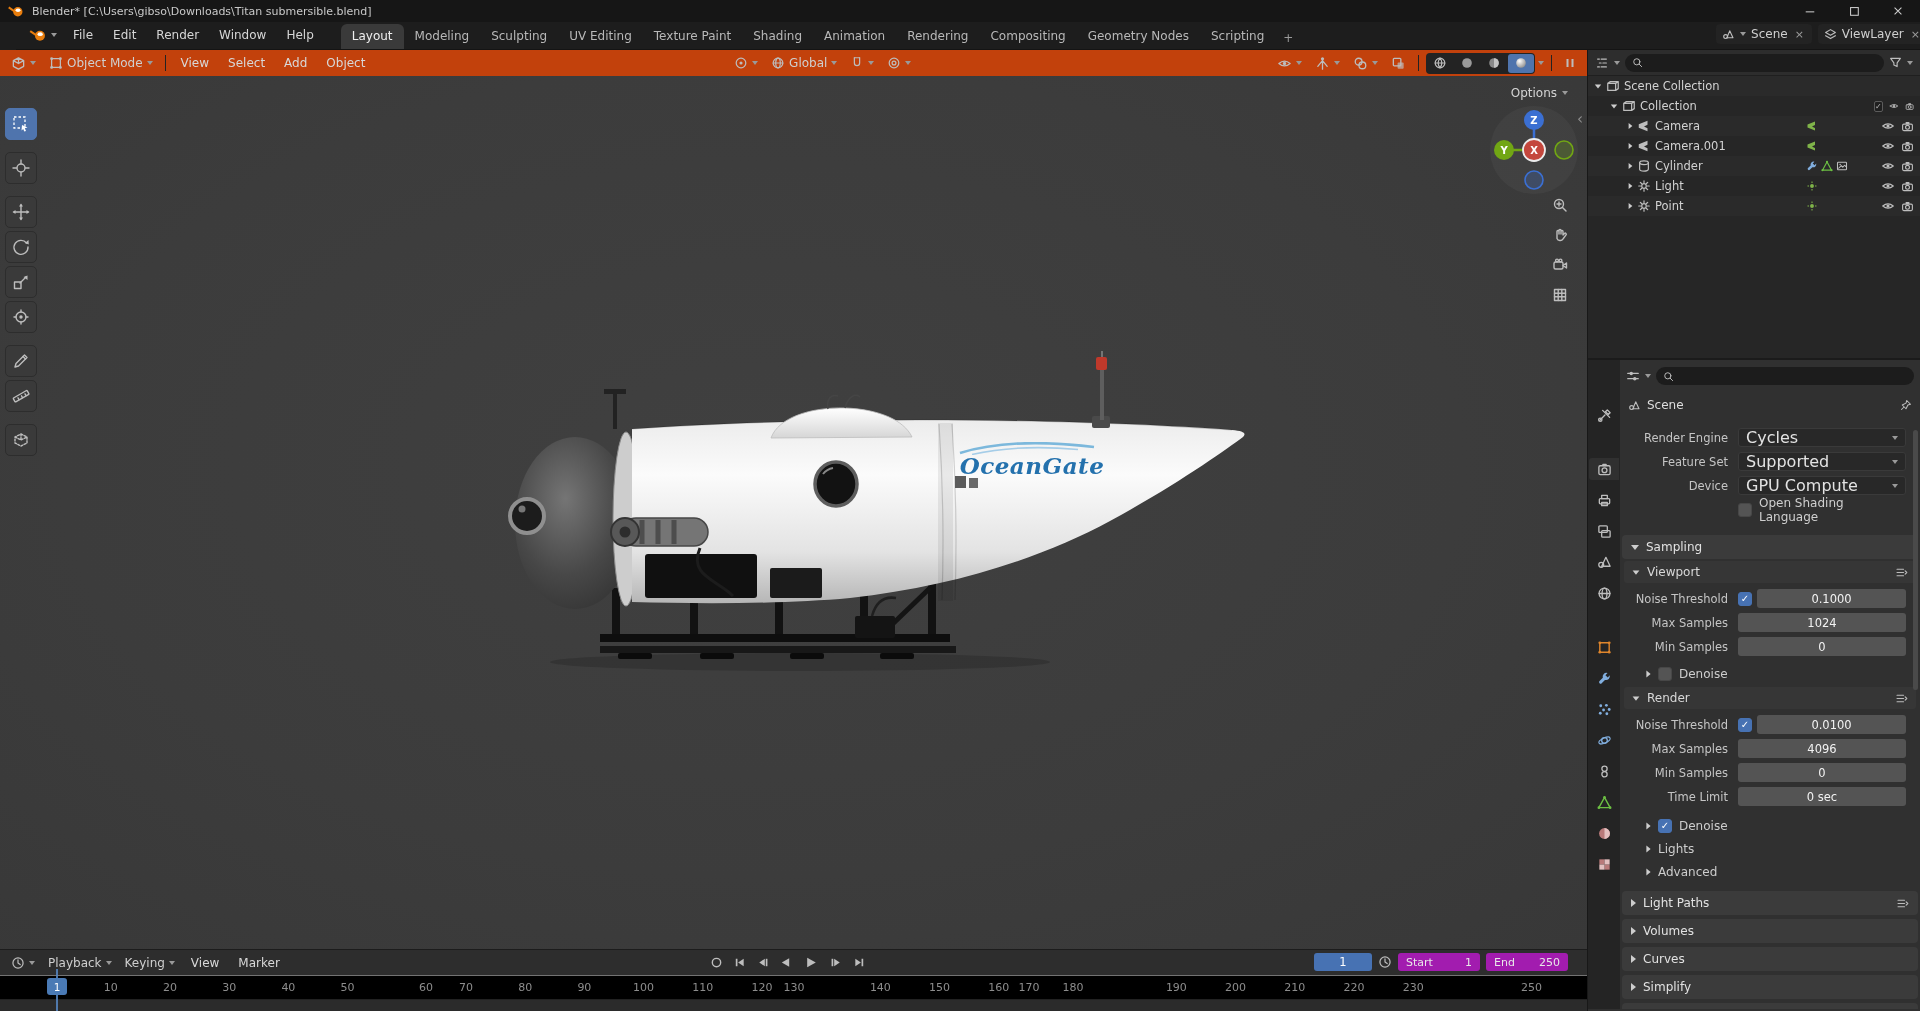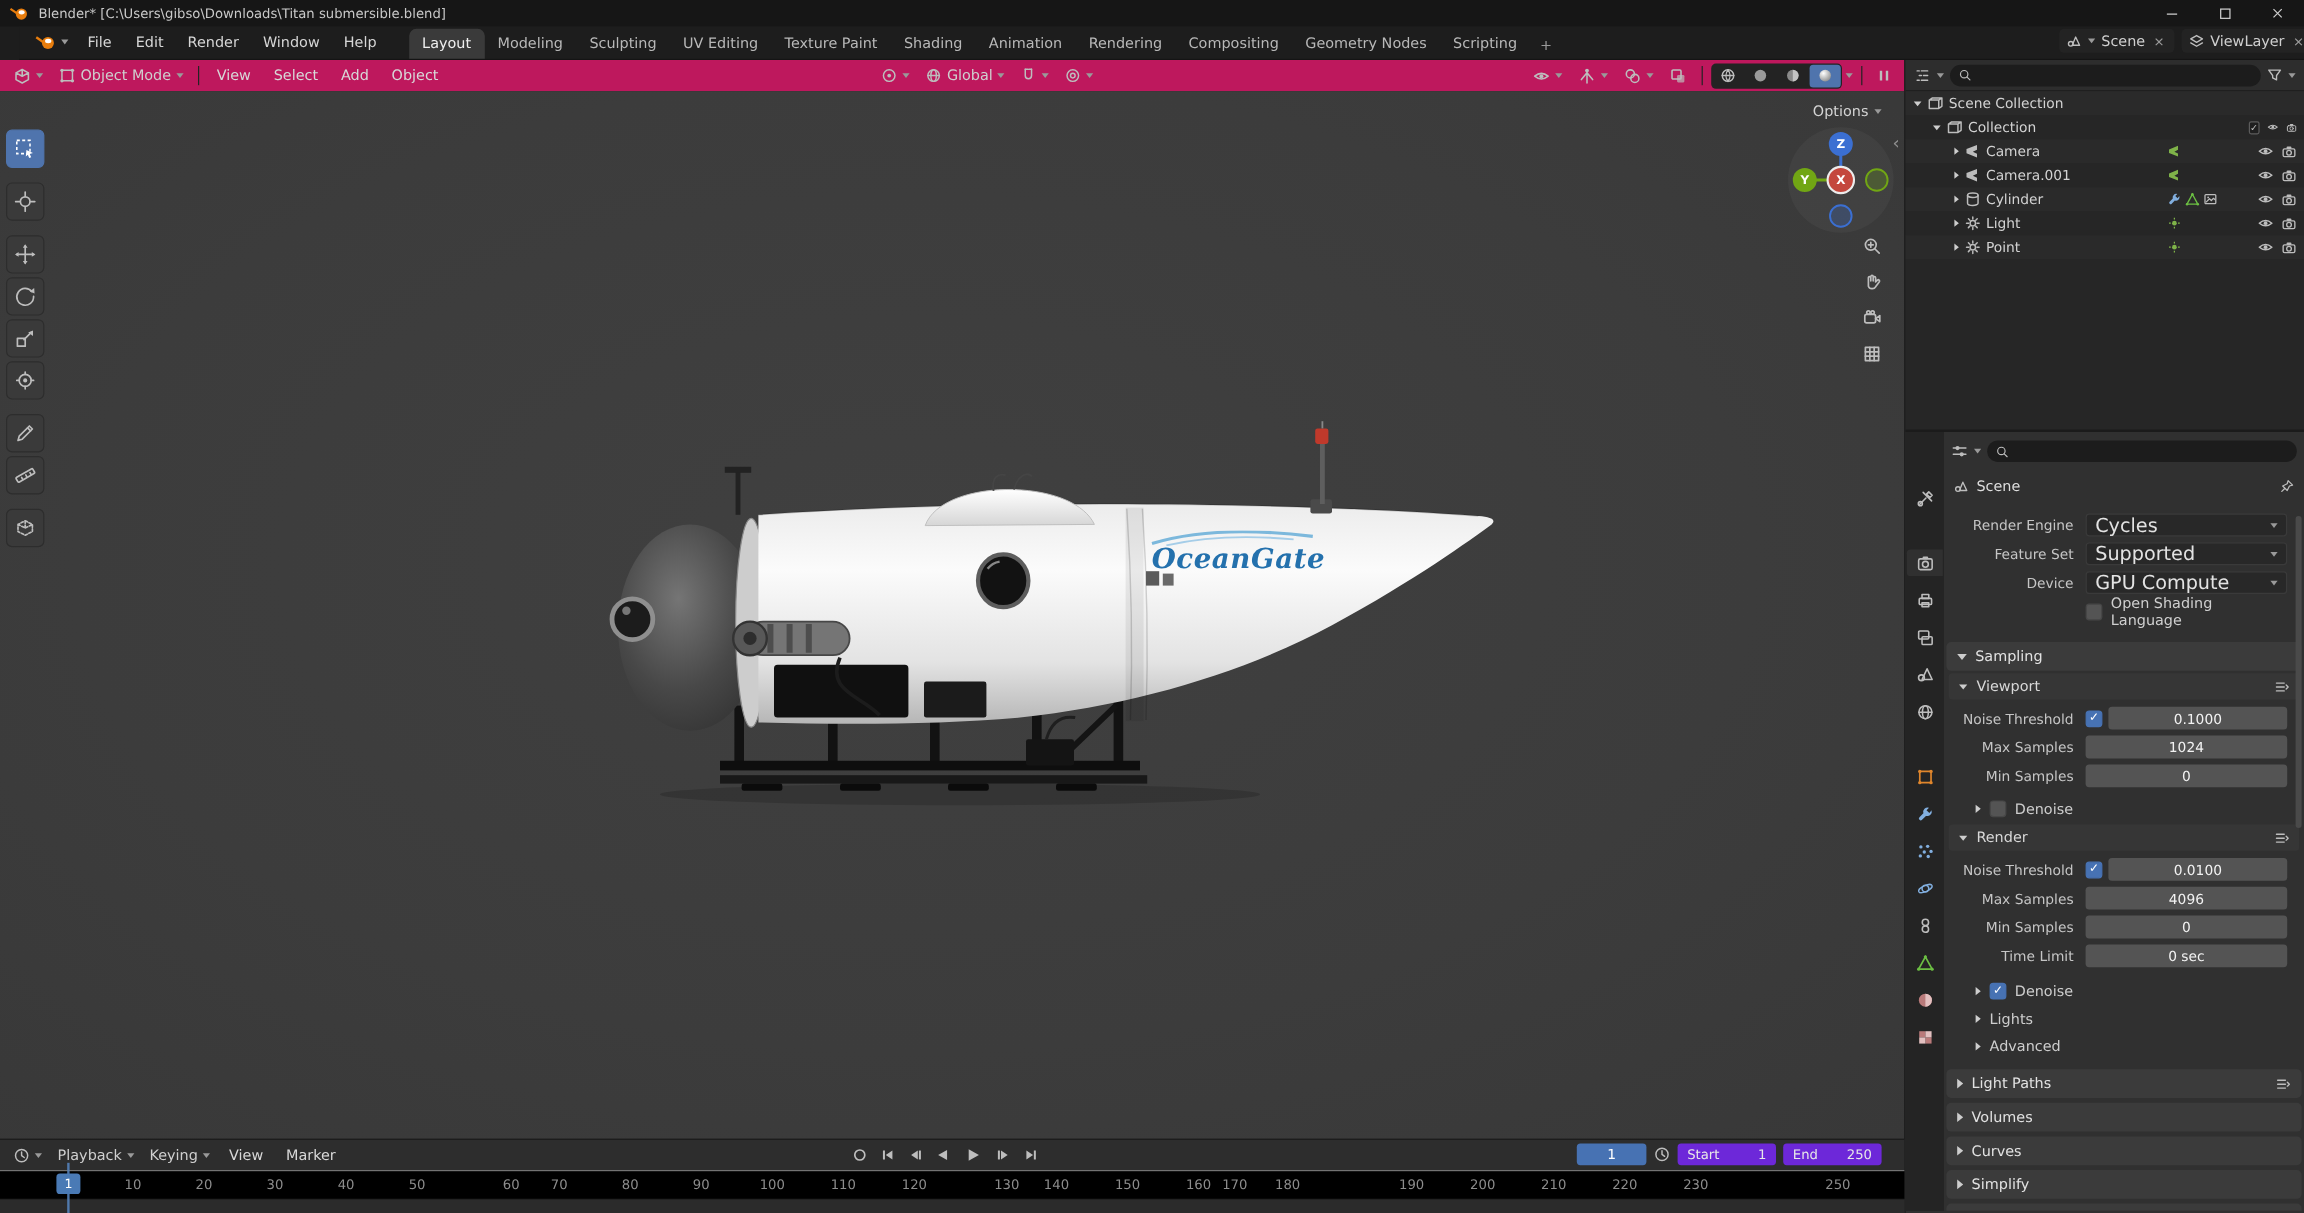--- a/index.html
+++ b/index.html
@@ -23,21 +23,21 @@
 .mrow{display:flex;align-items:center;height:28px;gap:2px}
 .mitem{padding:3px 9px;border-radius:4px;color:#d6d6d6}
 .wtabs{display:flex;align-items:flex-end;margin-left:18px;height:28px}
 .wtab{padding:5px 11px 6px;color:#b8b8b8;border-radius:6px 6px 0 0;font-size:12px}
 .wtab.active{background:#3a3a3a;color:#efefef}
 .wtab-add{padding:4px 8px;color:#9a9a9a}
 .mright{margin-left:auto;display:flex;align-items:center;gap:6px;height:28px;padding-bottom:2px}
 .mwidget{display:flex;align-items:center;gap:5px;background:#232323;border-radius:4px;padding:2px 6px;height:20px}
 .mx{color:#9c9c9c;font-size:11px;padding:0 2px}
 
-#toolheader{position:absolute;left:0;top:50px;width:1587px;height:26px;background:#be185d;
+#toolheader{position:absolute;left:0;top:50px;width:1587px;height:26px;background:#c2410c;
   border-bottom:1px solid #222;display:flex;align-items:center;padding:13px 6px;gap:3px}
 .hbtn{display:flex;align-items:center;gap:4px;padding:2px 5px;border-radius:3px;height:20px}
 .hmenu{padding:2px 8px;border-radius:3px;color:#d8d8d8}
 .hsp{flex:1}
 .hsep{width:1px;height:16px;background:#232323;margin:0 4px}
 .shadegrp{display:flex;background:#232323;border-radius:4px;padding:1px;gap:1px}
 .shadebtn{width:26px;height:19px;display:flex;align-items:center;justify-content:center;border-radius:3px}
 .shadebtn.active{background:#4f74ad}
 
 #viewport{position:absolute;left:0;top:76px;width:1587px;height:873px;overflow:hidden;
@@ -99,21 +99,21 @@
 .preseticon{margin-left:auto}
 .pscroll{position:absolute;right:2px;top:70px;width:5px;height:260px;background:#4a4a4a;border-radius:3px}
 
 #timeline{position:absolute;left:0;top:949px;width:1587px;height:62px;background:#2d2d2d;border-top:1px solid #1c1c1c}
 .tl-header{height:25px;display:flex;align-items:center;padding:0 6px;gap:3px;position:relative}
 .tl-transport{position:absolute;left:706px;top:2px;display:flex;align-items:center;gap:2px}
 .tbtn{width:21px;height:20px;display:flex;align-items:center;justify-content:center;border-radius:3px}
 .tl-fields{position:absolute;left:1314px;top:3px;display:flex;align-items:center;gap:6px}
 .framefield{width:58px;height:18px;background:#4772b3;border-radius:3px;color:#fff;
   display:flex;align-items:center;justify-content:center;font-size:11.5px}
-.sefield{height:18px;background:#6d28d9;border-radius:3px;display:flex;align-items:center;
+.sefield{height:18px;background:#a21caf;border-radius:3px;display:flex;align-items:center;
   justify-content:space-between;padding:0 8px;gap:8px;font-size:11px;color:#e8e8e8}
 .tl-ruler{height:24px;background:#000000;border-top:1px solid #737373;position:relative;overflow:hidden}
 .tick{position:absolute;top:5px;transform:translateX(-50%);color:#8d8d8d;font-size:11px}
 .tl-tracks{height:12px;background:#2b2b2b;border-top:1px solid #222}
 .playhead-label{position:absolute;left:57px;top:2px;transform:translateX(-50%);min-width:20px;height:17px;
   background:#4a7ab5;border-radius:3px;color:#fff;font-size:10.5px;display:flex;align-items:center;justify-content:center;padding:0 4px}
 .playhead-line{position:absolute;left:56px;top:19px;width:2px;height:42px;background:rgba(84,130,186,0.9)}
 </style>
 </head>
 <body>
@@ -1080,21 +1080,21 @@
       <span class="tick" style="left: 229.18px;">30</span>
       <span class="tick" style="left: 288.38px;">40</span>
       <span class="tick" style="left: 347.58px;">50</span>
       <span class="tick" style="left: 426px;">60</span>
       <span class="tick" style="left: 465.98px;">70</span>
       <span class="tick" style="left: 525.18px;">80</span>
       <span class="tick" style="left: 584.38px;">90</span>
       <span class="tick" style="left: 643.58px;">100</span>
       <span class="tick" style="left: 702.78px;">110</span>
       <span class="tick" style="left: 761.98px;">120</span>
-      <span class="tick" style="left: 839px; text-align: center;">130</span>
+      <span class="tick" style="left: 794px; text-align: center;">130</span>
       <span class="tick" style="left: 880.38px;">140</span>
       <span class="tick" style="left: 939.58px;">150</span>
       <span class="tick" style="left: 998.78px;">160</span>
       <span class="tick" style="left: 1029px;">170</span>
       <span class="tick" style="left: 1073px;">180</span>
       <span class="tick" style="left: 1176.38px;">190</span>
       <span class="tick" style="left: 1235.58px;">200</span>
       <span class="tick" style="left: 1294.78px;">210</span>
       <span class="tick" style="left: 1353.98px;">220</span>
       <span class="tick" style="left: 1413.18px;">230</span>

